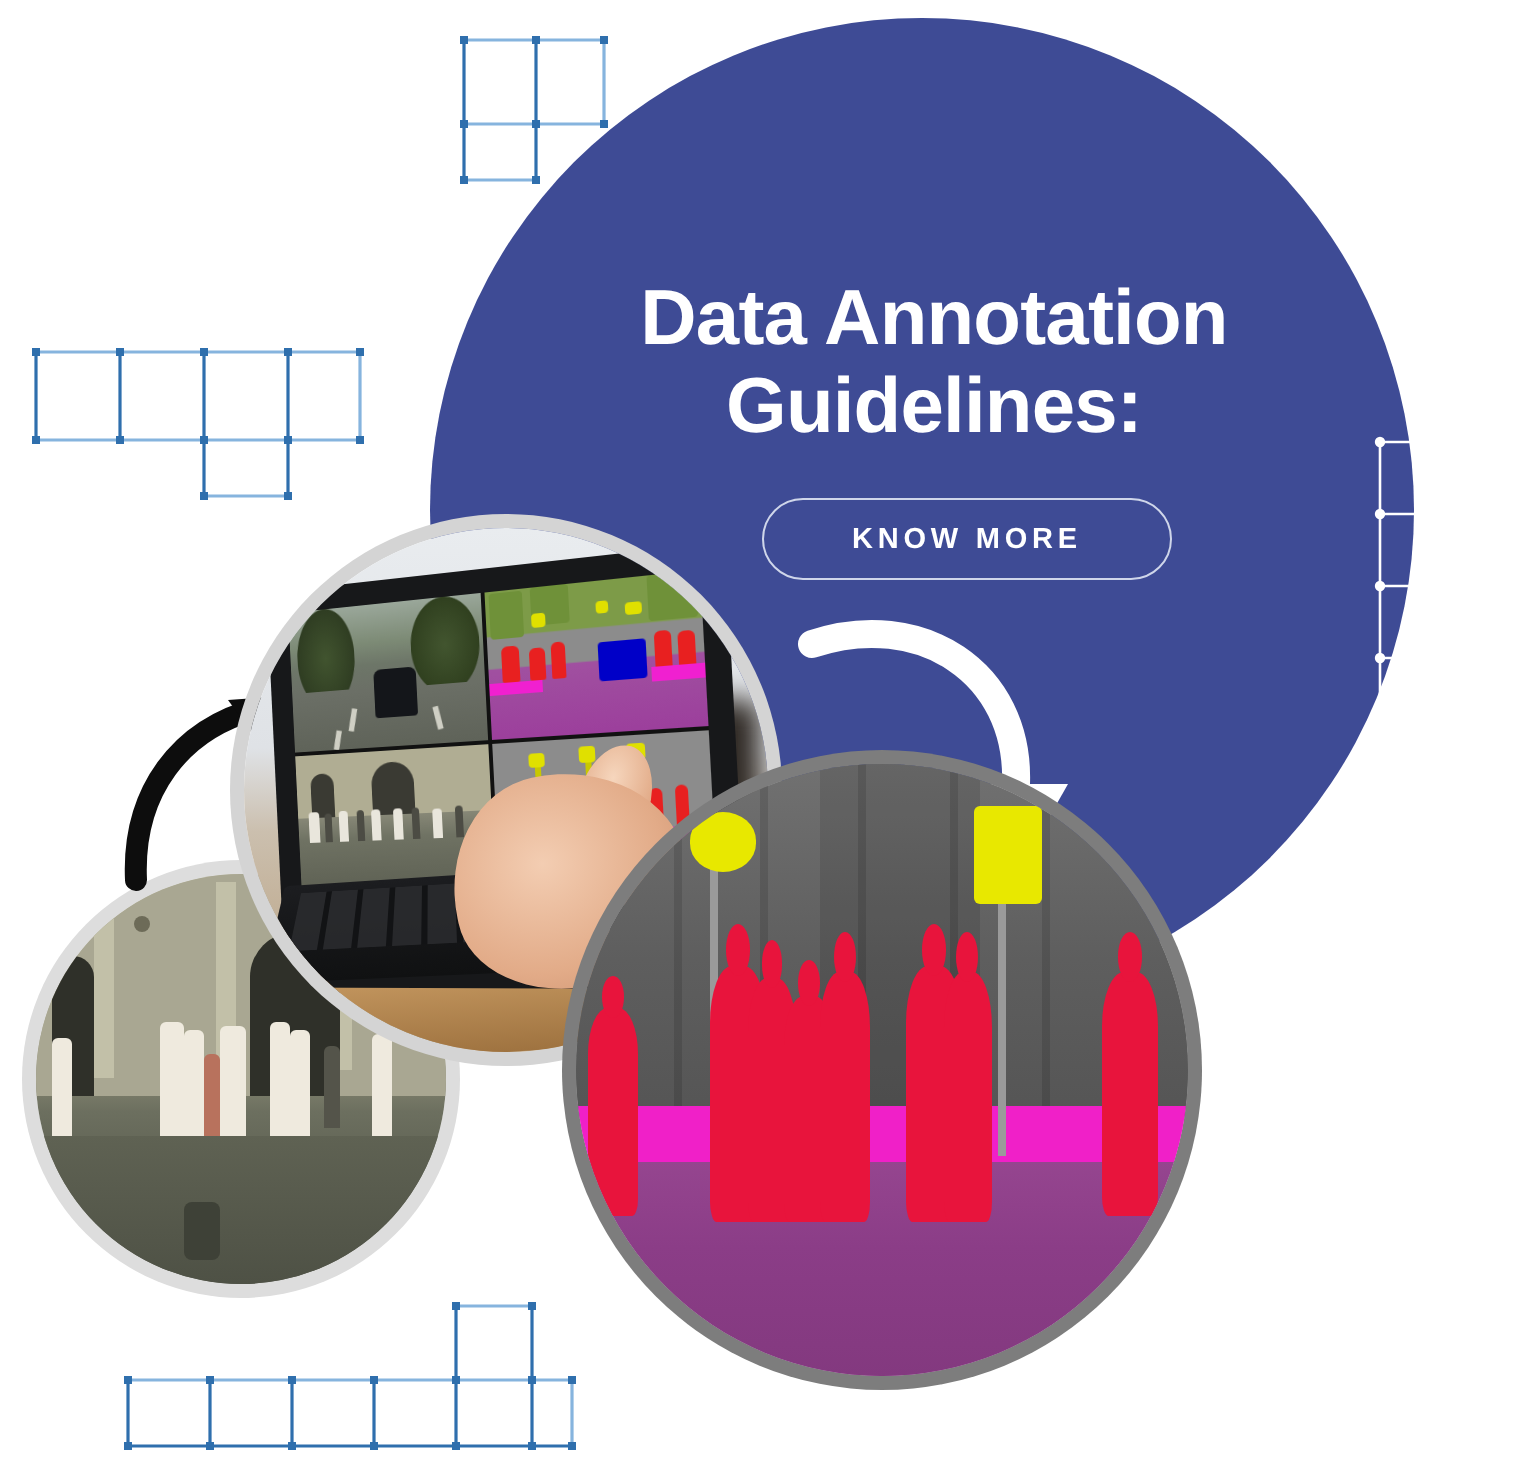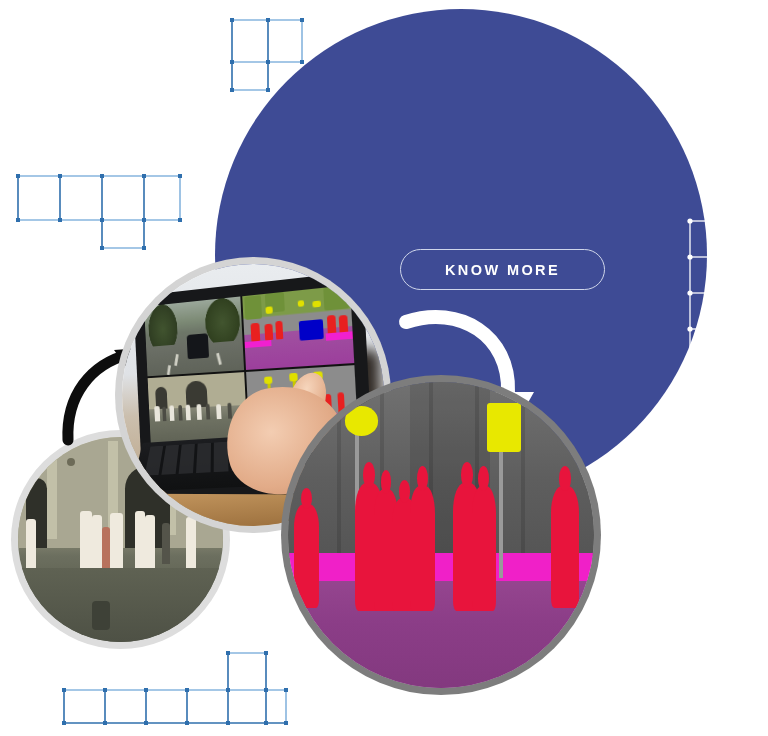--- a/index.html
+++ b/index.html
@@ -38,21 +38,21 @@
     font-size: 39px;
     line-height: 1.14;
     font-weight: 700;
     letter-spacing: -0.4px;
     white-space: pre-line;
   }
 
   
   .pill {
     position: absolute;
-    left: 400px;
+    left: 381px;
     top: 249px;
     width: 205px;
     height: 41px;
     box-sizing: border-box;
     border: 1.6px solid #cfd6ea;
     border-radius: 21px;
     color: #ffffff;
     font-size: 14.5px;
     font-weight: 700;
     letter-spacing: 2.4px;
@@ -278,20 +278,22 @@
         <circle cx="66" cy="78" r="2.6"></circle>
       <circle cx="6" cy="114" r="2.6"></circle>
         <circle cx="38" cy="114" r="2.6"></circle>
       <circle cx="6" cy="150" r="2.6"></circle>
         <circle cx="38" cy="150" r="2.6"></circle>
       <circle cx="6" cy="186" r="2.6"></circle>
         <circle cx="38" cy="186" r="2.6"></circle>
     </g>
   </svg>
 
+  <div class="headline">Data Annotation
+Guidelines:</div>
 
   <div class="pill">KNOW MORE</div>
 
   <svg class="grid-svg" style="left:228px; top:12px;" width="78" height="82">
     <g stroke="#86b4de" stroke-width="1.6" fill="none">
       <line x1="4" y1="8" x2="74" y2="8"></line>
       <line x1="4" y1="50" x2="74" y2="50"></line>
       <line x1="4" y1="78" x2="40" y2="78"></line>
       <line x1="74" y1="8" x2="74" y2="50"></line>
     </g>

